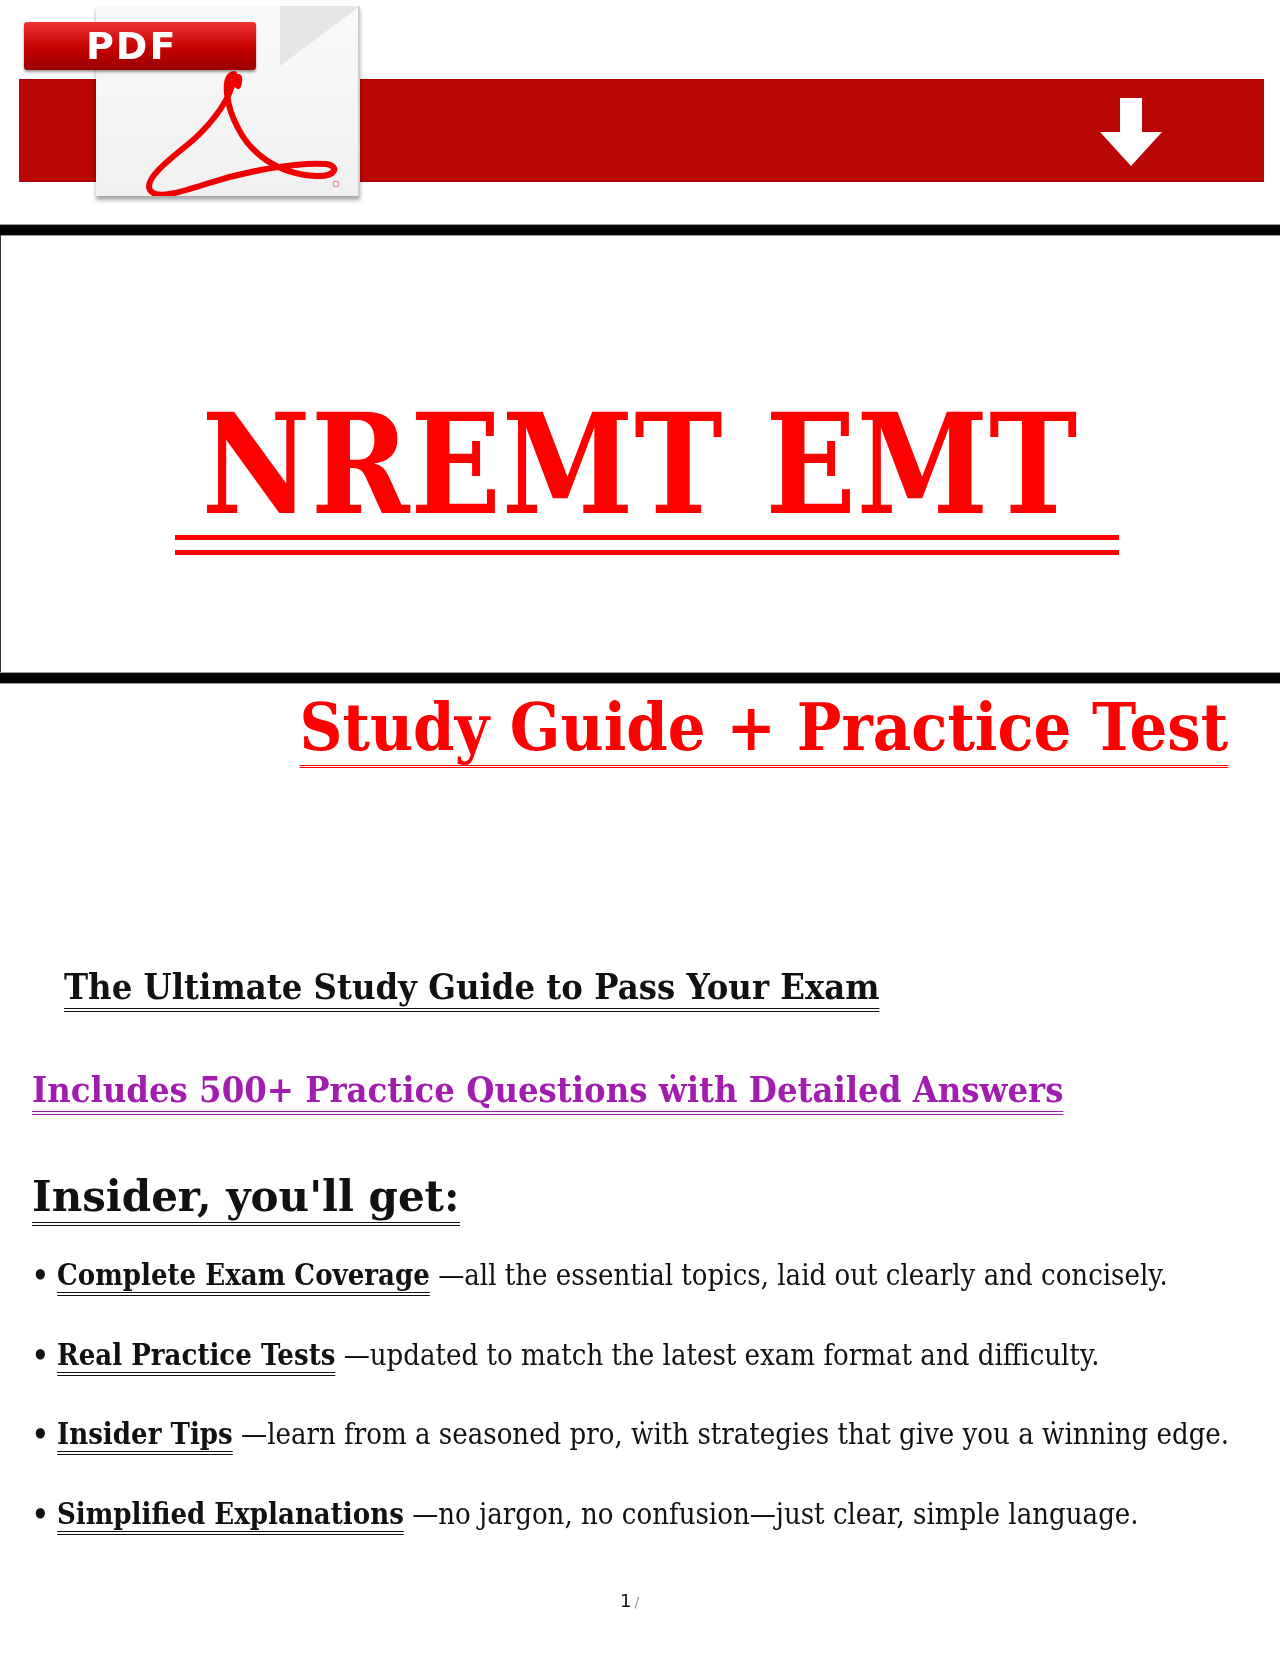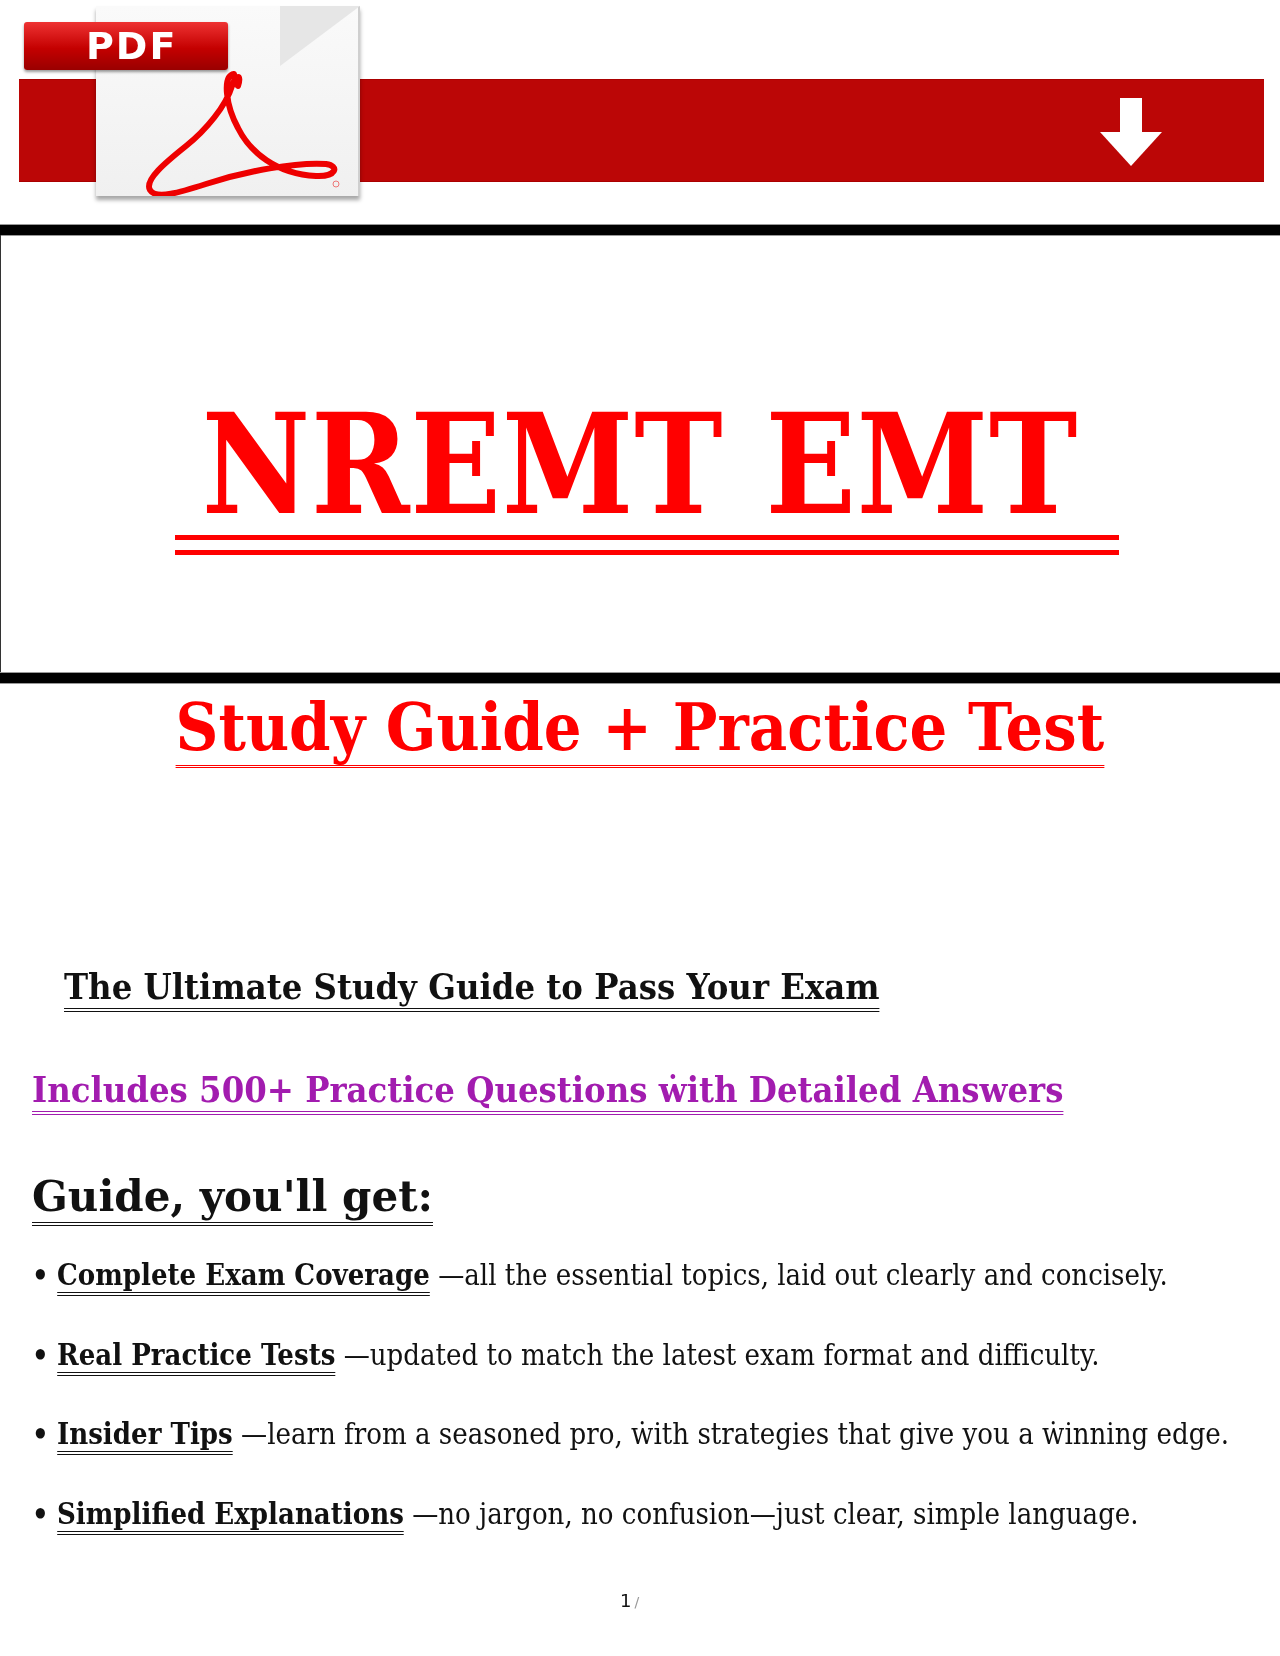--- a/index.html
+++ b/index.html
@@ -31,21 +31,21 @@
   .rule.r2 { top:672px; }
   .title-box { position:absolute; left:0; top:235px; width:1279px; height:437px; border-left:1px solid #333; }
   .main-title { position:absolute; left:0; width:1280px; top:395px; text-align:center;
                 font-family:"DejaVu Serif","Liberation Serif",serif; font-weight:bold; color:#ff0000;
                 font-size:138px; line-height:140px; transform:scaleX(0.86); transform-origin:center; letter-spacing:1px; }
   .title-underline { position:absolute; left:175px; width:944px; height:5px; background:#ff0000; }
   .title-underline.u1 { top:535px; }
   .title-underline.u2 { top:550px; }
 
   
-  .subtitle { position:absolute; left:0; width:1280px; top:686px; text-align:center;
+  .subtitle { position:absolute; left:0; width:1280px; top:686px; text-align:right;
               font-family:"DejaVu Serif","Liberation Serif",serif; font-weight:bold; color:#ff0000;
               font-size:66px; line-height:82px; }
   .subtitle span { display:inline-block; transform:scaleX(0.9); border-bottom:3px double #ff0000; padding-bottom:0; line-height:76px; }
 
   
   .line { position:absolute; left:32px; white-space:nowrap; }
   .h-black { top:965px; font-weight:bold; font-size:36px; color:#111;margin-left:32px; }
   .h-red   { top:1068px; font-weight:bold; font-size:36px; color:#a21caf; }
   .h-inside{ top:1172px; font-weight:bold; font-size:42px; color:#111; }
   .dbl { border-bottom:4px double currentColor; padding-bottom:1px; display:inline-block; transform-origin:left; }
@@ -67,21 +67,21 @@
   <svg class="banner-arrow" viewBox="0 0 96 72">
     <rect x="38" y="2" width="22" height="36" fill="#fff"></rect>
     <polygon points="18,36 80,36 49,70" fill="#fff"></polygon>
   </svg>
 </div>
 
 <div class="pdf-icon">
   <div class="pdf-page">
     <div class="pdf-fold"></div>
   </div>
-  <div class="pdf-tag" style="left:-72px; width:204px;">
+  <div class="pdf-tag" style="left:-72px; width:232px;">
     <span class="pdf-tag-label">PDF</span>
   </div>
   <svg class="acrobat" viewBox="0 0 230 130">
     <path d="M108,8 C96,10 100,40 112,62 C124,86 150,108 190,110 C210,111 214,100 200,98 C170,96 120,105 80,118 C55,126 30,134 24,124 C18,114 40,96 60,80 C80,64 100,40 106,20 C110,8 116,8 112,20" fill="none" stroke="#e00" stroke-width="6" stroke-linecap="round" stroke-linejoin="round"></path>
     <circle cx="210" cy="118" r="3" fill="none" stroke="#e77" stroke-width="1"></circle>
   </svg>
 </div>
 
 <div class="rule r1"></div>
 <div class="title-box"></div>
@@ -94,21 +94,21 @@
   <span>Study Guide + Practice Test</span>
 </div>
 
 <div class="line h-black">
   <span class="cond"><span class="dbl">The Ultimate Study Guide to Pass Your Exam</span></span>
 </div>
 <div class="line h-red">
   <span class="cond"><span class="dbl">Includes 500+ Practice Questions ẇith Detailed Answers</span></span>
 </div>
 <div class="line h-inside">
-  <span class="dbl">Guide, you'll get:</span>
+  <span class="dbl">Insider, you'll get:</span>
 </div>
 
 <div class="bullet bl1"><span class="b-wrap">
   <span class="b-dot">•</span>
   <span class="b-key">Complete Exam Coverage</span><span> —all the essential topics, laid out clearly and concisely.</span>
 </span></div>
 <div class="bullet bl2"><span class="b-wrap">
   <span class="b-dot">•</span>
   <span class="b-key">Real Practice Tests</span><span> —updated to match the latest exam format and difficulty.</span>
 </span></div>

